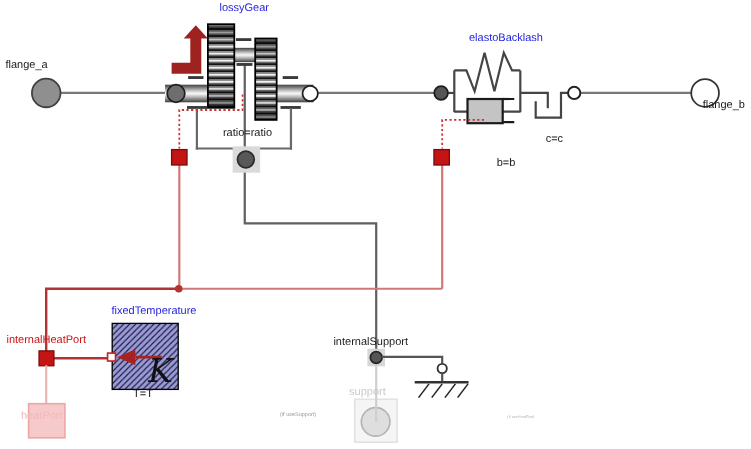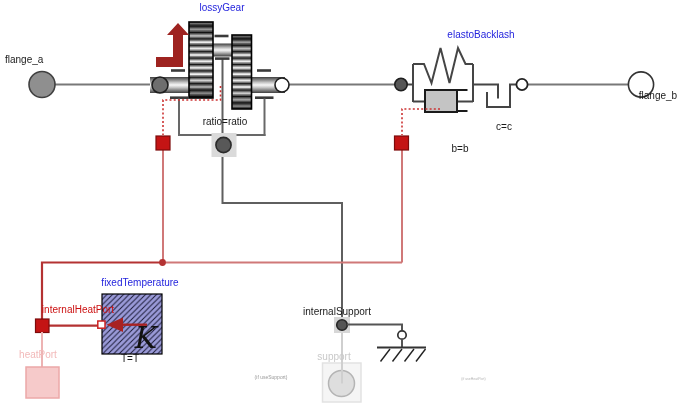--- a/index.html
+++ b/index.html
@@ -3,21 +3,21 @@
 <meta charset="utf-8">
 <style>
   html,body{margin:0;padding:0;background:#fff;}
   #canvas{position:relative;width:683px;height:408px;background:#fff;overflow:hidden;
           font-family:"Liberation Sans",sans-serif;}
   svg{position:absolute;left:0;top:0;}
   .lbl{position:absolute;font-size:10px;line-height:10px;color:#1a1a1a;white-space:nowrap;}
   .c{transform:translateX(-50%);}
   .blue{color:var(--label-blue,#2424dd);}
   .red{color:var(--label-red,#cc1111);}
-  .ghost-pink{color:var(--ghost-pink,#f2b9b9);}
+  .ghost-pink{color:var(--ghost-pink,#f2b9b9);margin-top:24px;}
   .ghost-gray{color:var(--ghost-gray,#c9c9c9);}
   .tiny{font-size:5px;color:#999;}
   .microtiny{font-size:3.5px;color:#b5b5b5;}
   .kunit{font:italic 30px "DejaVu Serif",serif;color:#111;}
   .ln{fill:none;}
 </style>
 </head>
 <body>
 
 <div id="canvas">
@@ -160,25 +160,25 @@
       <path d="M402,349 L392.5,361.5"></path>
       <path d="M414,349 L404.5,361.5"></path>
       <path d="M425.5,349 L416,361.5"></path>
     </g>
   </g>
 </svg>
 
   <div class="lbl" style="left:5px;top:55px;">flange_a</div>
   <div class="lbl c blue" style="left:222px;top:3px;">lossyGear</div>
   <div class="lbl c" style="left:225px;top:117px;">ratio=ratio</div>
-  <div class="lbl c blue" style="left:461px;top:30px;padding-left:40px;">elastoBacklash</div>
+  <div class="lbl c blue" style="left:440px;top:30px;padding-left:40px;">elastoBacklash</div>
   <div class="lbl c" style="left:460px;top:122px;margin-left:44px;">c=c</div>
   <div class="lbl c" style="left:460px;top:144px;">b=b</div>
   <div class="lbl c" style="left:658px;top:55px;margin-top:36px;">flange_b</div>
-  <div class="lbl c red" style="left:42px;top:305px;margin-left:36px;">internalHeatPort</div>
+  <div class="lbl c red" style="left:42px;top:305px;">internalHeatPort</div>
   <div class="lbl c blue" style="left:140px;top:278px;">fixedTemperature</div>
   <div class="lbl c kunit" style="left:146px;top:320px;">K</div>
   <div class="lbl c" style="left:130px;top:354px;">T=T</div>
   <div class="lbl c ghost-pink" style="left:38px;top:350px;">heatPort</div>
   <div class="lbl c" style="left:337px;top:307px;">internalSupport</div>
   <div class="lbl c ghost-gray" style="left:334px;top:352px;font-size:10px;">support</div>
   <div class="lbl c blue" style="left:400px;top:361px;margin-top:48px;">fixed</div>
   <div class="lbl c tiny" style="left:271px;top:372px;">(if useSupport)</div>
   <div class="lbl c microtiny" style="left:473.5px;top:373.5px;">(if useHeatPort)</div>
 </div>

